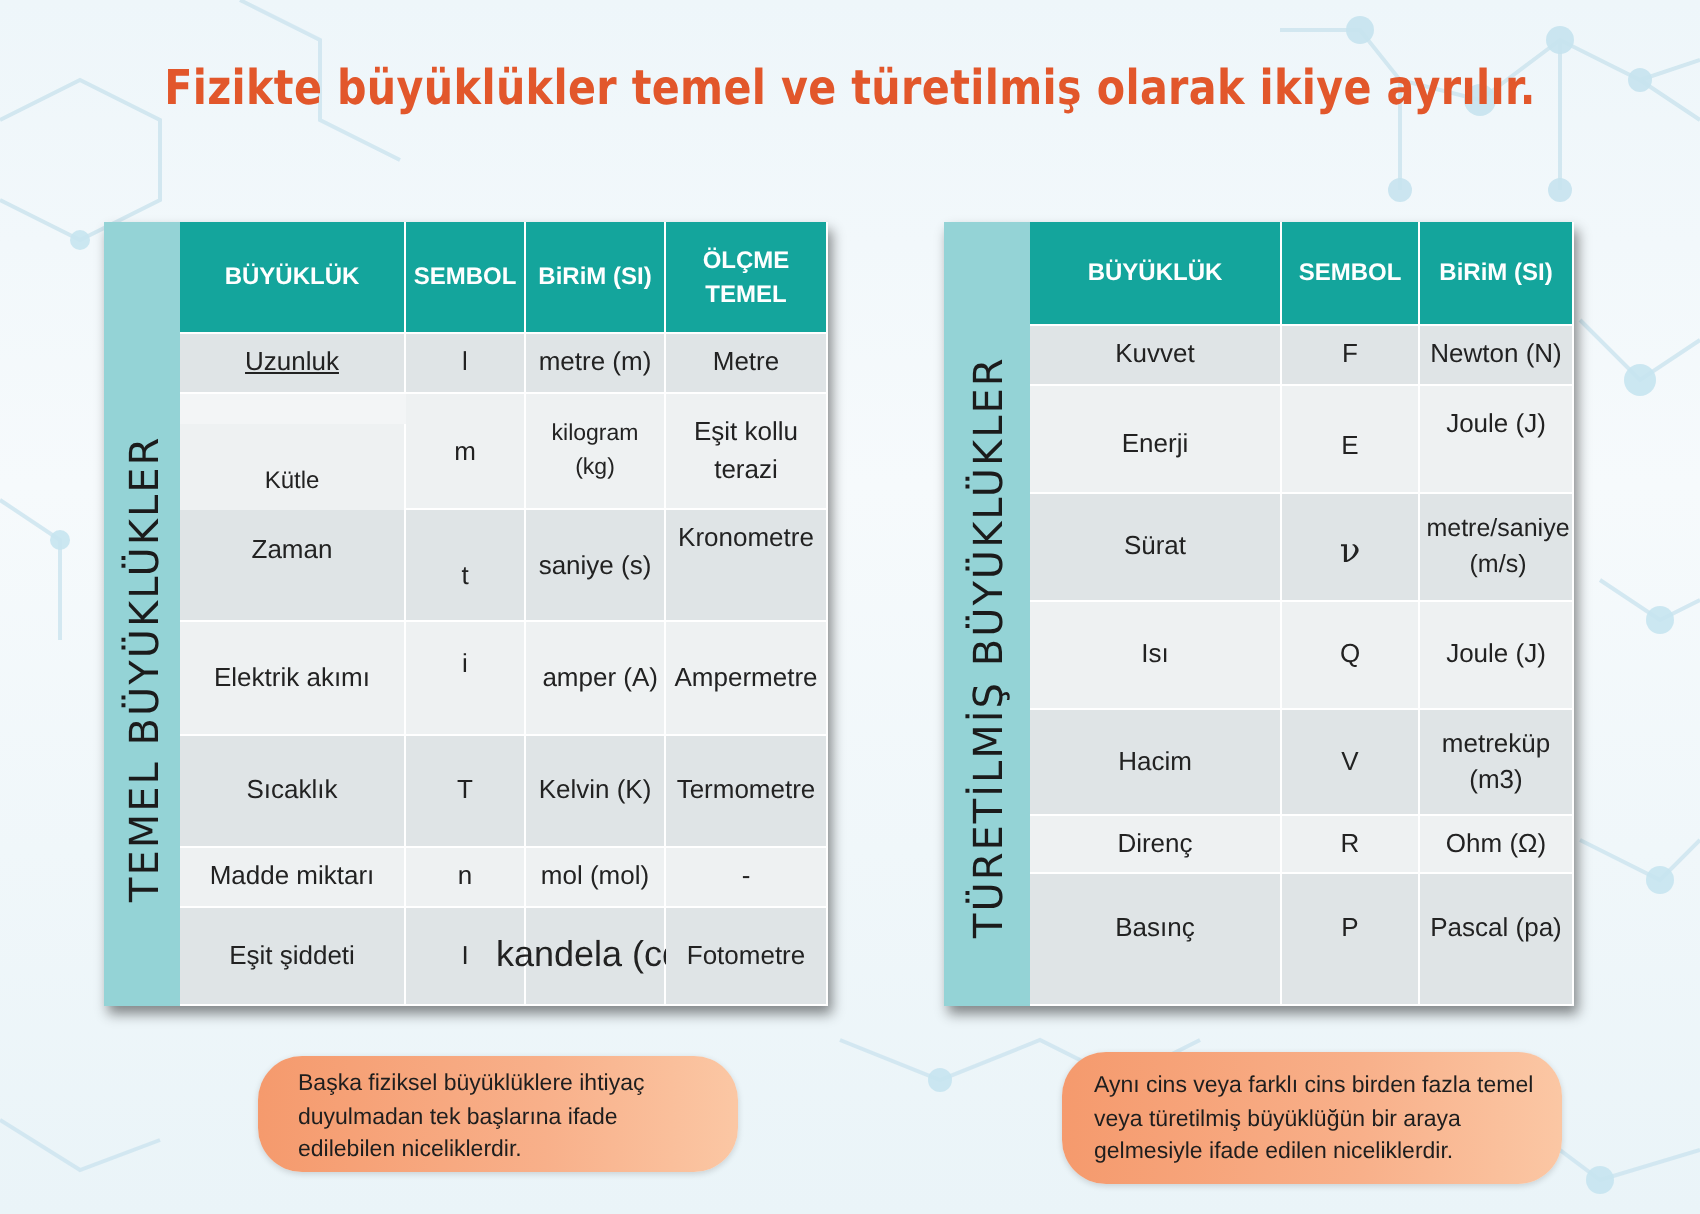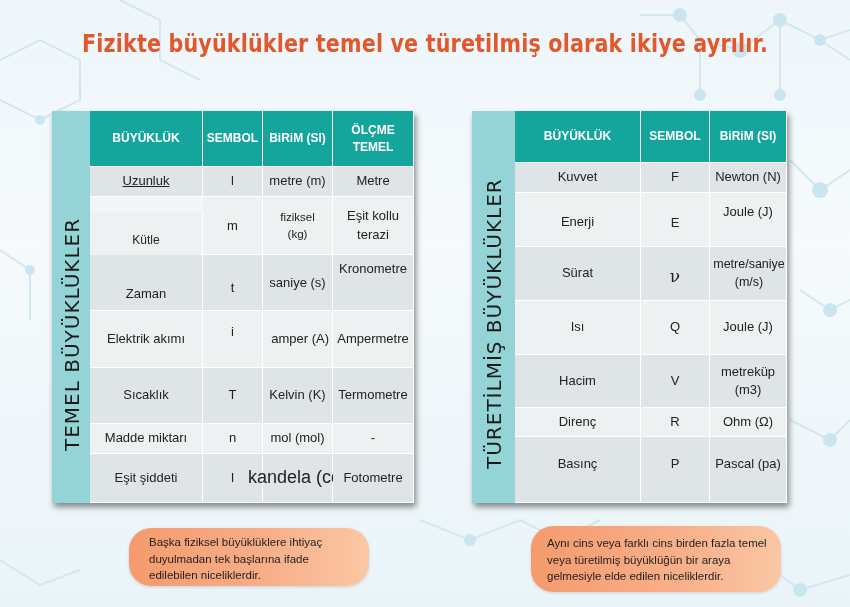--- a/index.html
+++ b/index.html
@@ -95,24 +95,24 @@
   <div class="cell hdr" style="left:211px; top:0; width:70px; height:56px;">BiRiM (SI)</div>
   <div class="cell hdr" style="left:281px; top:0; width:81px; height:56px; padding:0 12px;">ÖLÇME TEMEL</div>
 
   <div class="cell r-dark" style="left:38px; top:56px; width:113px; height:30px;text-decoration:underline;">Uzunluk</div>
   <div class="cell r-dark" style="left:151px; top:56px; width:60px; height:30px;">l</div>
   <div class="cell r-dark" style="left:211px; top:56px; width:70px; height:30px;">metre (m)</div>
   <div class="cell r-dark" style="left:281px; top:56px; width:81px; height:30px;">Metre</div>
 
   <div class="cell r-light" style="left:38px; top:86px; width:113px; height:58px; font-size:12px;margin-top:15px;">Kütle</div>
   <div class="cell r-light" style="left:151px; top:86px; width:60px; height:58px; align-items:flex-start; padding-top:20px;">m</div>
-  <div class="cell r-light" style="left:211px; top:86px; width:70px; height:58px; font-size:11.5px; padding:0 8px;">fiziksel (kg)</div>
+  <div class="cell r-light" style="left:211px; top:86px; width:70px; height:58px; font-size:11.5px; padding:0 8px;">kilogram (kg)</div>
   <div class="cell r-light" style="left:281px; top:86px; width:81px; height:58px; padding:0 10px;">Eşit kollu terazi</div>
 
-  <div class="cell r-dark" style="left:38px; top:144px; width:113px; height:56px; align-items:flex-start; padding-top:30px;">Zaman</div>
+  <div class="cell r-dark" style="left:38px; top:144px; width:113px; height:56px; align-items:flex-start; padding-top:11px;">Zaman</div>
   <div class="cell r-dark" style="left:151px; top:144px; width:60px; height:56px; align-items:flex-start; padding-top:24px;">t</div>
   <div class="cell r-dark" style="left:211px; top:144px; width:70px; height:56px; align-items:flex-start; padding-top:19px;">saniye (s)</div>
   <div class="cell r-dark" style="left:281px; top:144px; width:81px; height:56px; align-items:flex-start; padding-top:5px;">Kronometre</div>
 
   <div class="cell r-light" style="left:38px; top:200px; width:113px; height:57px;">Elektrik akımı</div>
   <div class="cell r-light" style="left:151px; top:200px; width:60px; height:57px; align-items:flex-start; padding-top:12px;">i</div>
   <div class="cell r-light" style="left:211px; top:200px; width:70px; height:57px; justify-content:flex-end; padding-right:3px;">amper (A)</div>
   <div class="cell r-light" style="left:281px; top:200px; width:81px; height:57px;">Ampermetre</div>
 
   <div class="cell r-dark" style="left:38px; top:257px; width:113px; height:56px;">Sıcaklık</div>
@@ -167,14 +167,14 @@
   <div class="cell r-dark" style="left:43px; top:326px; width:126px; height:66px; align-items:flex-start; padding-top:18px;">Basınç</div>
   <div class="cell r-dark" style="left:169px; top:326px; width:69px; height:66px; align-items:flex-start; padding-top:18px;">P</div>
   <div class="cell r-dark" style="left:238px; top:326px; width:77px; height:66px; align-items:flex-start; padding-top:18px;">Pascal (pa)</div>
 </div>
 
 <div class="note" style="left:106px; top:528px; width:240px; height:58px; padding:4px 10px 0 20px;">
   <span>Başka fiziksel büyüklüklere ihtiyaç duyulmadan tek başlarına ifade edilebilen niceliklerdir.</span>
 </div>
 
 <div class="note" style="left:508px; top:526px; width:250px; height:66px; padding:2px 8px 0 16px;">
-  <span>Aynı cins veya farklı cins birden fazla temel veya türetilmiş büyüklüğün bir araya gelmesiyle elde edilen niceliklerdir.</span>
+  <span>Aynı cins veya farklı cins birden fazla temel veya türetilmiş büyüklüğün bir araya gelmesiyle ifade edilen niceliklerdir.</span>
 </div>
 
 </body></html>

